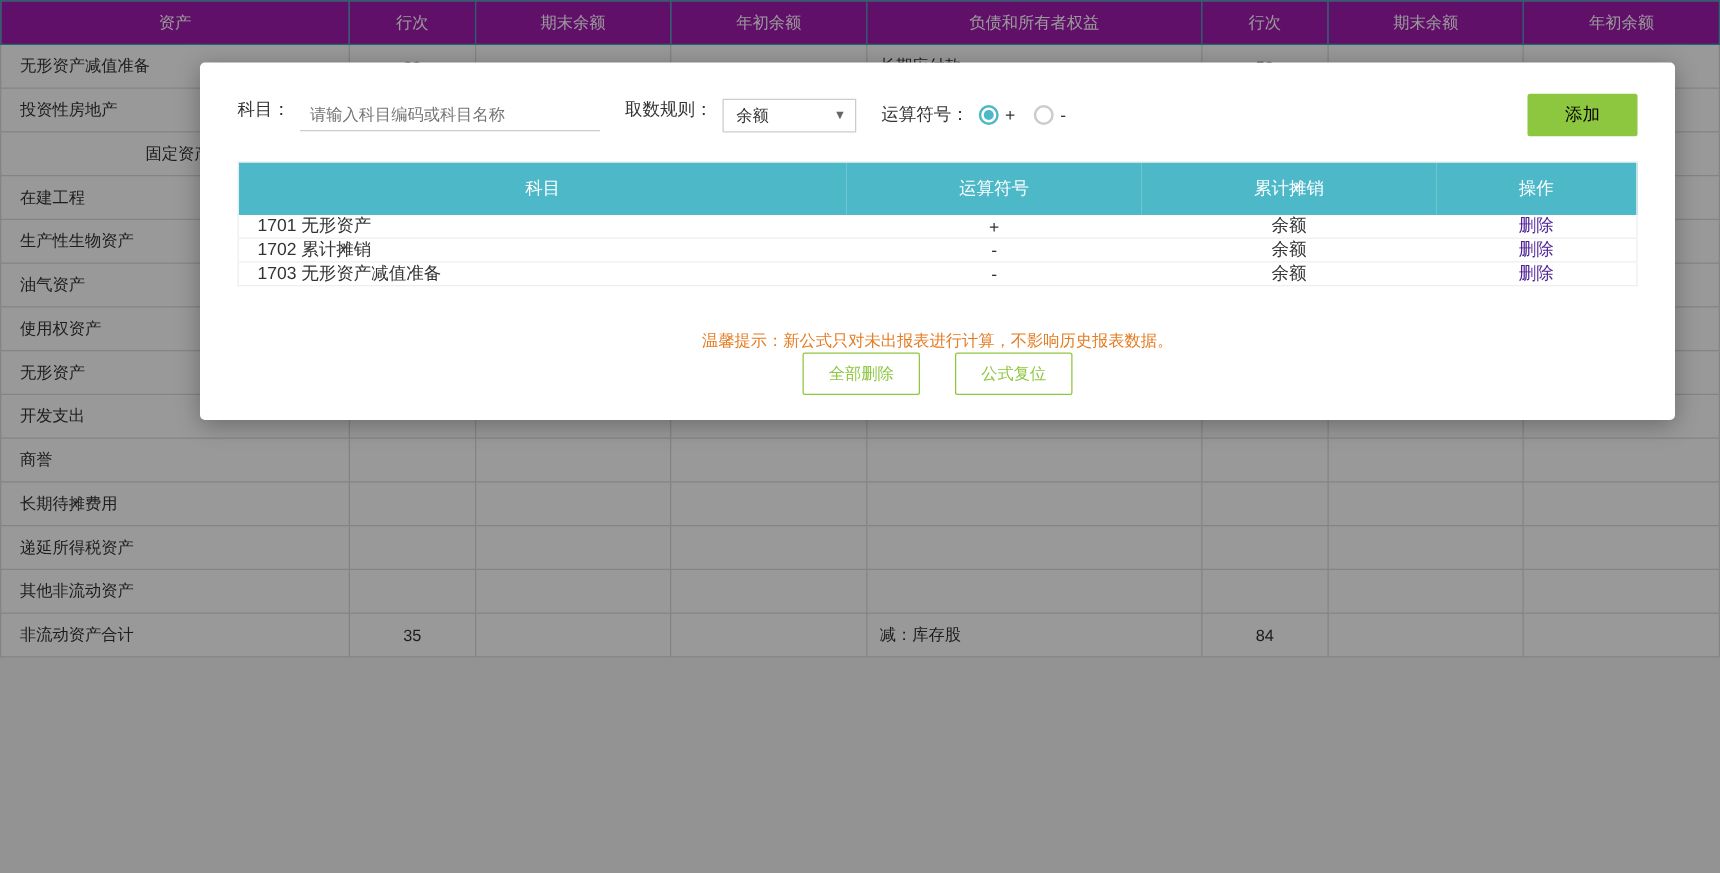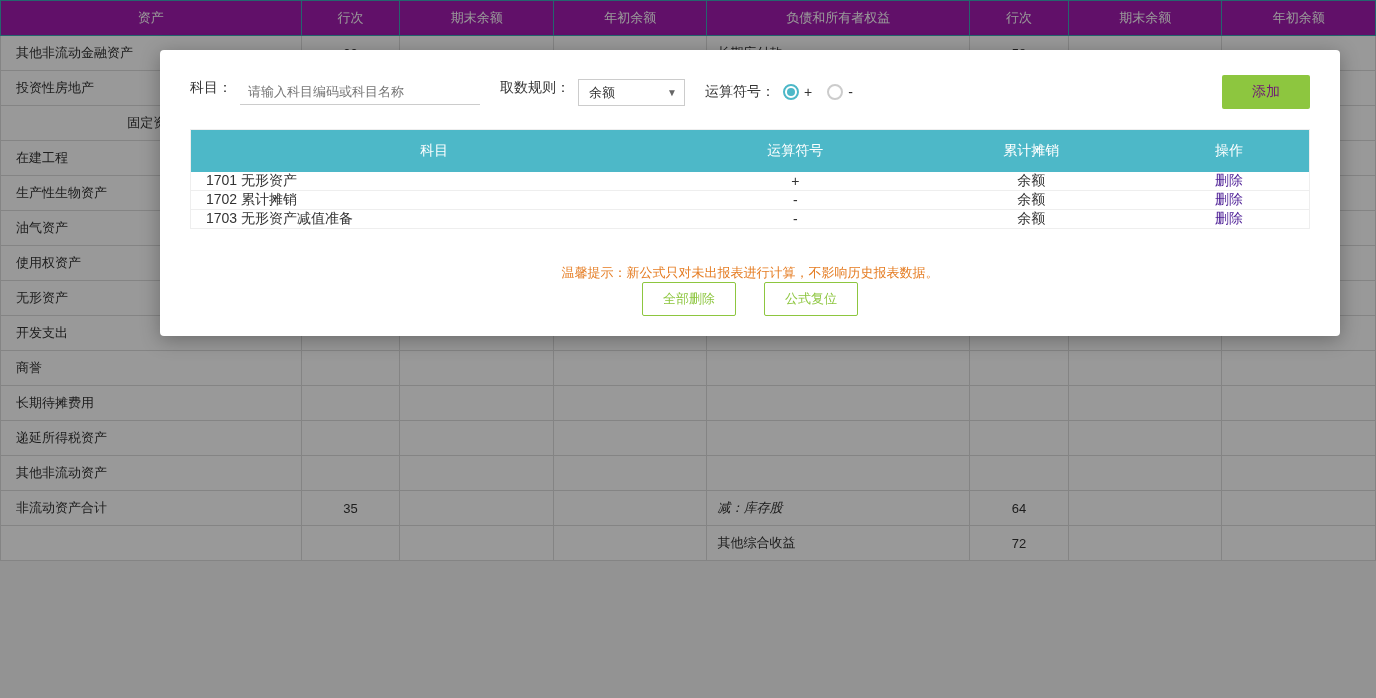--- a/index.html
+++ b/index.html
@@ -192,21 +192,21 @@
       border-color: #ccc;
     }
 
     .radio-label {
       font-size: 14px;
       color: #333;
     }
 
     .btn-add {
       background: #8dc63f;
-      color: #701a75;
+      color: #000000;
       border: none;
       padding: 8px 30px;
       font-size: 14px;
       cursor: pointer;
       border-radius: 2px;
       margin-left: auto;
     }
 
     
     .data-table {
@@ -297,21 +297,21 @@
           <th>期末余额</th>
           <th>年初余额</th>
           <th>负债和所有者权益</th>
           <th>行次</th>
           <th>期末余额</th>
           <th>年初余额</th>
         </tr>
     </thead>
     <tbody id="bg-rows">
         <tr>
-          <td style="text-align: left;">其他非流动金融资产</td>
+          <td style="text-align: left;">无形资产减值准备</td>
           <td>33</td>
           <td></td>
           <td></td>
           <td style="text-align: left;">长期应付款</td>
           <td>58</td>
           <td></td>
           <td></td>
         </tr>
         <tr>
           <td style="text-align: left;">投资性房地产</td>
@@ -431,32 +431,22 @@
           <td style="text-align: left;"></td>
           <td></td>
           <td></td>
           <td></td>
         </tr>
         <tr>
           <td style="text-align: left;">非流动资产合计</td>
           <td>35</td>
           <td></td>
           <td></td>
-          <td style="text-align: left; font-style: italic;">减：库存股</td>
-          <td>64</td>
-          <td></td>
-          <td></td>
-        </tr>
-        <tr>
-          <td style="text-align: left;"></td>
-          <td></td>
-          <td></td>
-          <td></td>
-          <td style="text-align: left;">其他综合收益</td>
-          <td>72</td>
+          <td style="text-align: left;">减：库存股</td>
+          <td>84</td>
           <td></td>
           <td></td>
         </tr>
       </tbody>
   </table>
 </div>
 
 <div class="overlay"></div>
 
 <div class="modal">

